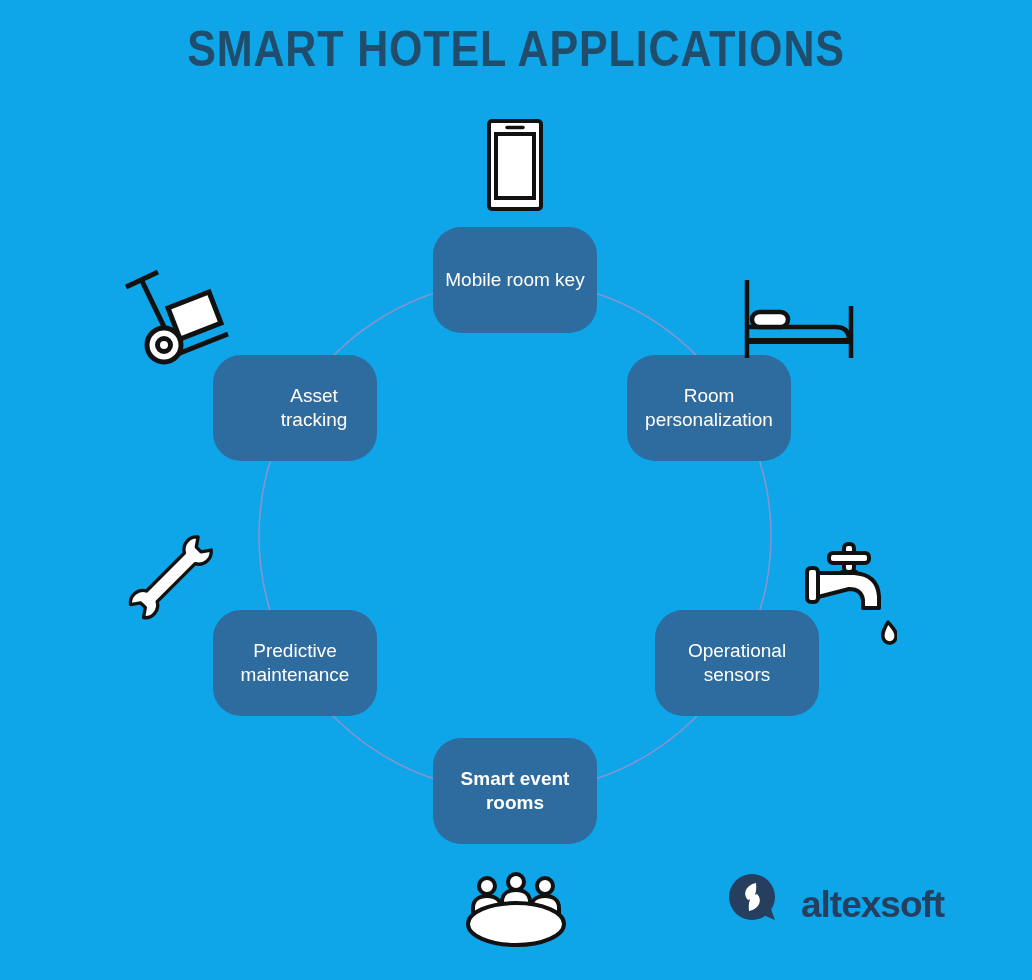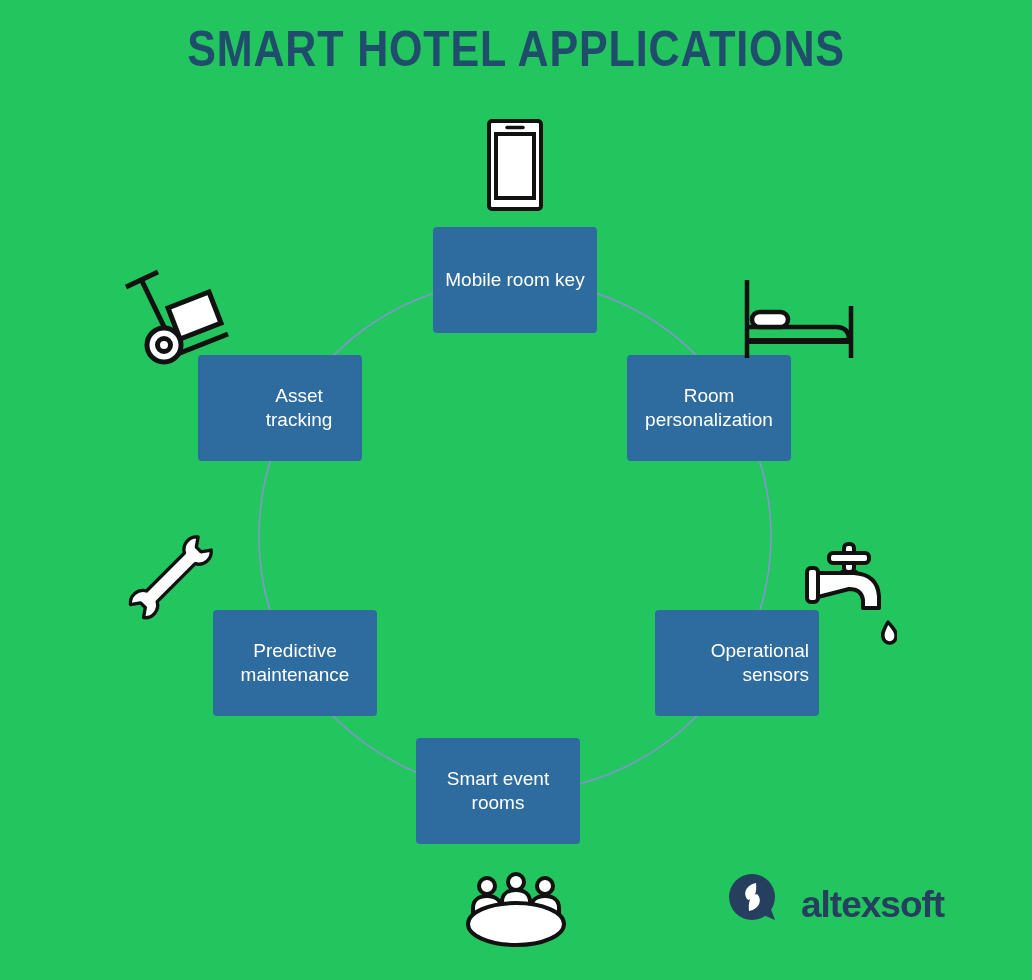--- a/index.html
+++ b/index.html
@@ -1,36 +1,36 @@
 <!DOCTYPE html>
 <html><head>
 <meta charset="utf-8">
 <style>
   html,body{margin:0;padding:0;background:#fff;}
   #canvas{
-    position:relative;width:1032px;height:980px;background:#22c55e;overflow:hidden;
+    position:relative;width:1032px;height:980px;background:#0ea5e9;overflow:hidden;
     font-family:"Liberation Sans", sans-serif;
   }
   .title{
     position:absolute;left:0;top:20px;width:1032px;text-align:center;
     font-size:50px;font-weight:700;letter-spacing:1px;color:#204d6c;
     transform:scaleX(0.86);transform-origin:center;white-space:nowrap;
   }
   svg.layer{position:absolute;left:0;top:0;}
   .node{
-    position:absolute;width:164px;height:106px;border-radius:4px;
+    position:absolute;width:164px;height:106px;border-radius:28px;
     background:#2e6b9e;color:#ffffff;display:flex;align-items:center;justify-content:center;
     text-align:center;font-size:19px;line-height:1.25;padding:0 10px;box-sizing:border-box;
   }
   .node-top{left:433px;top:227px;}
   .node-top-right{left:627px;top:355px;}
-  .node-bottom-right{left:655px;top:610px;text-align:right;}
-  .node-bottom{left:416px;top:738px;}
+  .node-bottom-right{left:655px;top:610px;}
+  .node-bottom{left:433px;top:738px;font-weight:bold;}
   .node-bottom-left{left:213px;top:610px;}
-  .node-top-left{left:198px;top:355px;padding-left:48px;}
+  .node-top-left{left:213px;top:355px;padding-left:48px;}
   .icon{position:absolute;}
   .icon-phone{left:486px;top:118px;}
   .icon-bed{left:740px;top:278px;}
   .icon-faucet{left:805px;top:538px;}
   .icon-meeting{left:463px;top:872px;}
   .icon-wrench{left:120px;top:560px;transform:rotate(-45deg);transform-origin:center;}
   .icon-handtruck{left:118px;top:262px;}
   .footer-logo{position:absolute;left:727px;top:872px;display:flex;align-items:center;}
   .logo-word{
     font-size:37px;font-weight:700;color:#273f5e;letter-spacing:-1px;margin-left:22px;

